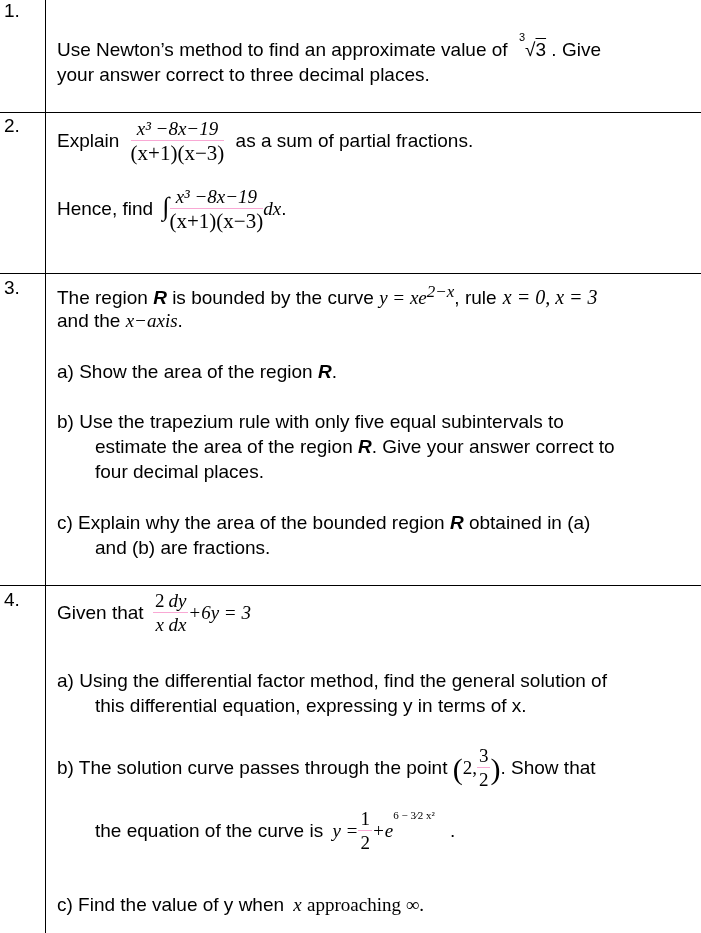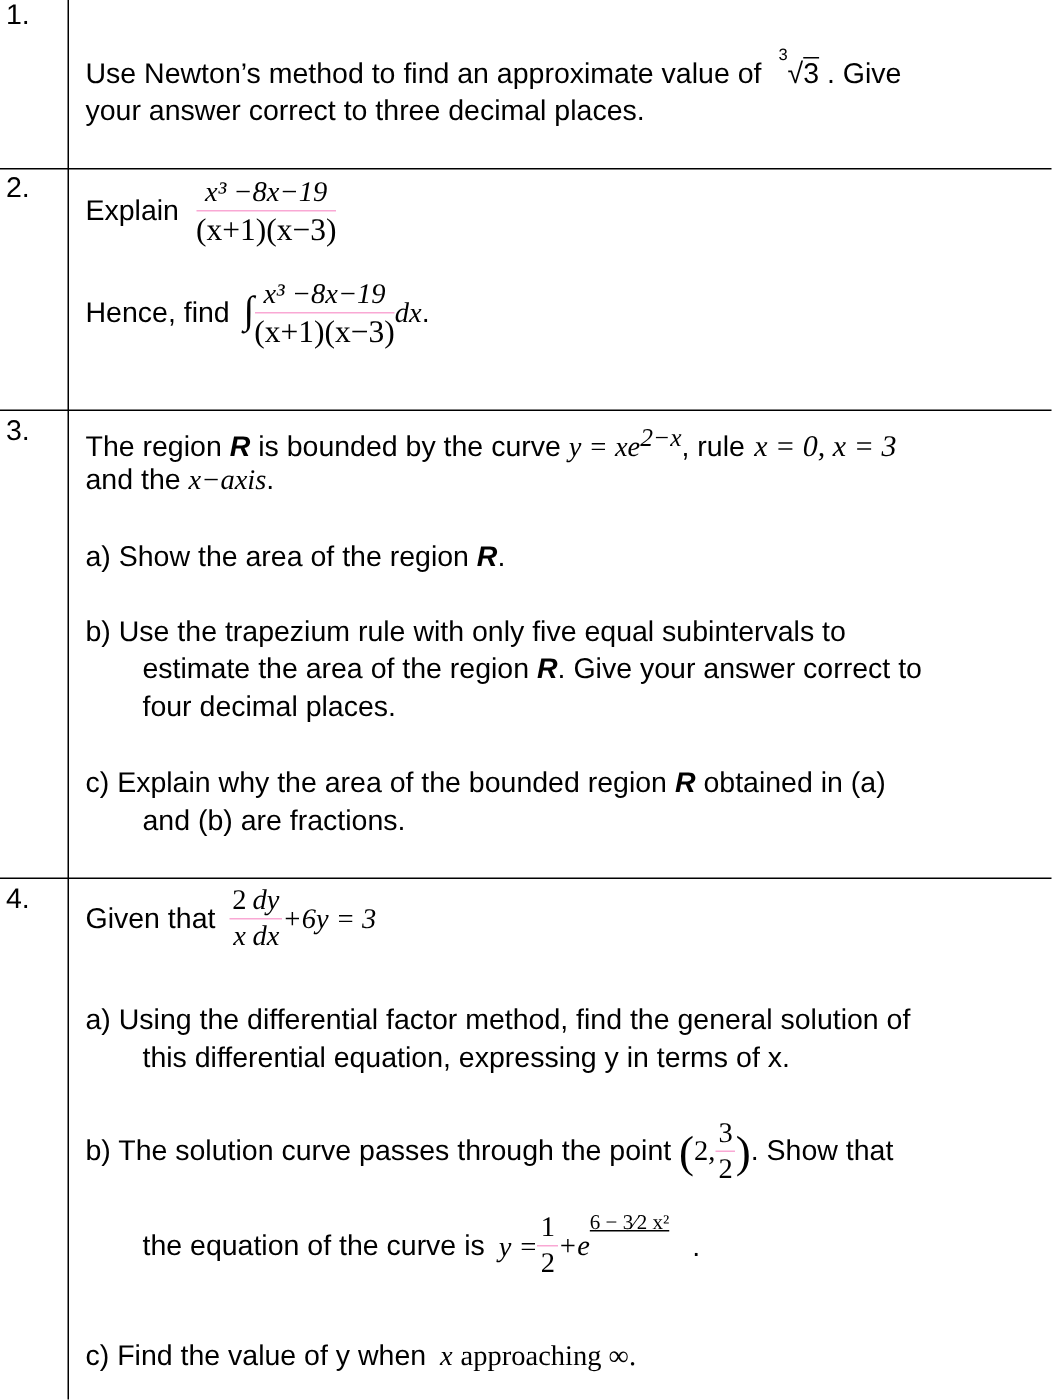--- a/index.html
+++ b/index.html
@@ -34,20 +34,21 @@
 </div>
 <div class="txt" style="top:62px">your answer   correct to three decimal places.</div>
 
 <div class="num" style="top:115px">2.</div>
 <div class="txt" style="top:118px">
   <span>Explain</span>
   <span class="frac" style="margin:0 6px;">
     <span class="n m">x³ −8x−19</span>
     <span class="d" style="font-size:21px;">(x+1)(x−3)</span>
   </span>
+  <span>as a sum of partial fractions.</span>
 </div>
 <div class="txt" style="top:186px">
   <span>Hence, find</span>
   <span class="mr" style="font-size:26px;margin-left:4px;">∫</span><span class="frac">
     <span class="n m">x³ −8x−19</span>
     <span class="d" style="font-size:21px;">(x+1)(x−3)</span>
   </span><span class="m">dx</span><span>.</span>
 </div>
 
 <div class="num" style="top:277px">3.</div>
@@ -97,20 +98,20 @@
   <span class="mr" style="font-size:30px;vertical-align:middle;">(</span><span class="mr">2,</span><span class="frac">
     <span class="n">3</span>
     <span class="d">2</span>
   </span><span class="mr" style="font-size:30px;vertical-align:middle;">)</span><span>. Show that</span>
 </div>
 <div class="txt ind" style="top:808px">
   <span>the equation of the curve is</span>
   <span class="m" style="margin-left:4px;">y =</span><span class="frac">
     <span class="n">1</span>
     <span class="d">2</span>
-  </span><span class="m">+e</span><sup class="mr" style="font-size:14px;position:relative;top:-10px;text-decoration:underline;">6 − 3⁄2 x²</sup>
+  </span><span class="m">+e</span><sup class="mr" style="font-size:11px;position:relative;top:-10px;">6 − 3⁄2 x²</sup>
   <span style="margin-left:10px;">.</span>
 </div>
 <div class="txt" style="top:892px">
   <span>c) Find the value of y when</span>
   <span class="m" style="margin-left:4px;">x</span>
   <span class="mr">approaching ∞.</span>
 </div>
 
 </body></html>

